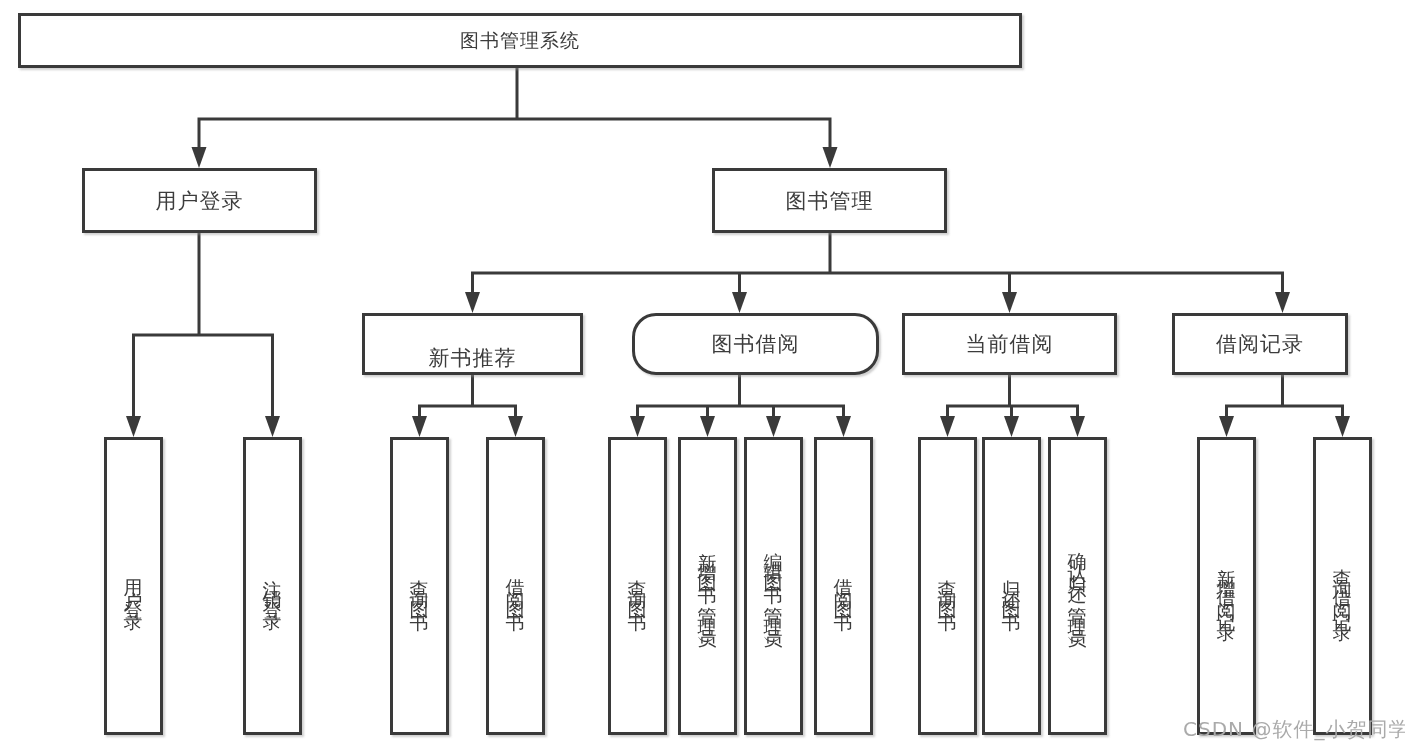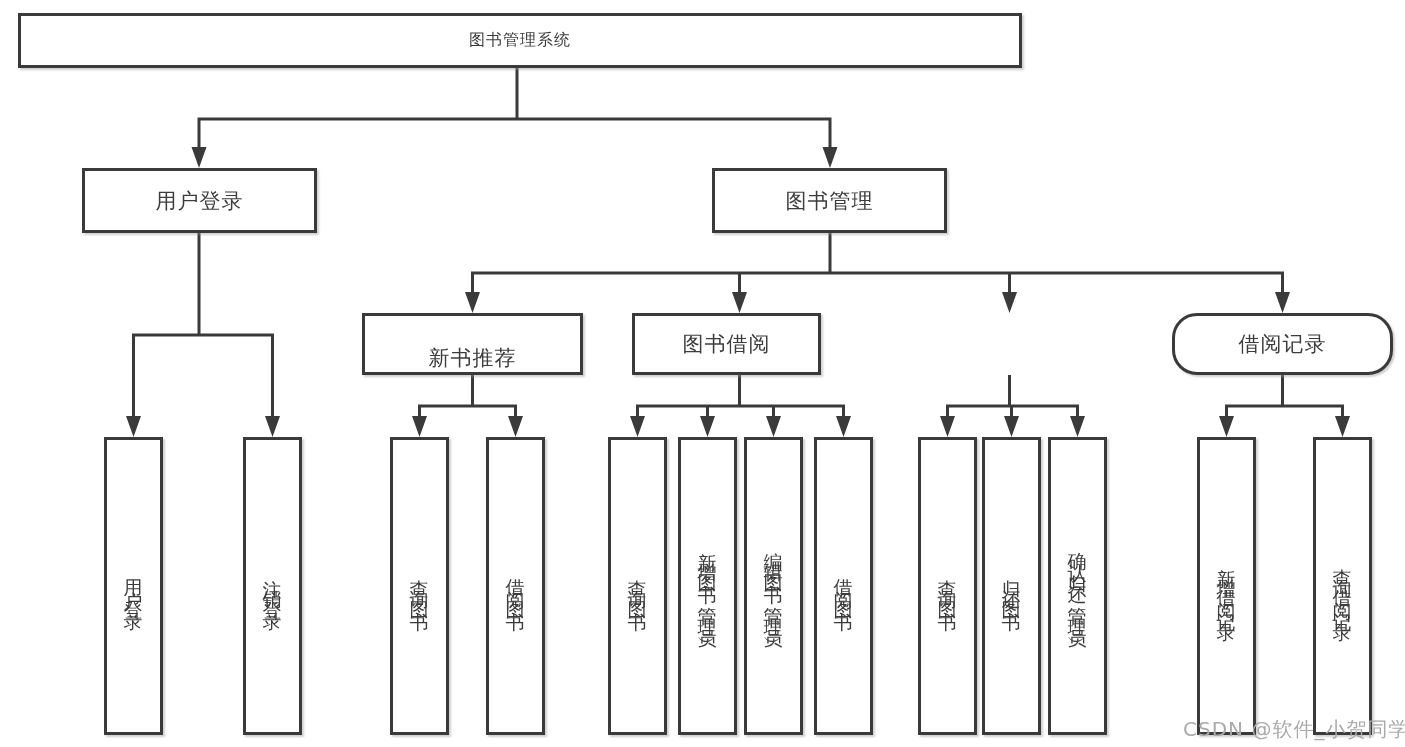--- a/index.html
+++ b/index.html
@@ -14,21 +14,21 @@
   .box{
     position:absolute;
     box-sizing:border-box;
     background:#ffffff;
     border:3px solid #3a3a3a;
     box-shadow:2px 2px 2px rgba(150,150,150,0.45);
     display:flex;align-items:center;justify-content:center;
     color:#3c3c3c;
   }
   .hbox{font-size:21px;letter-spacing:1px;}
-  .root{font-size:16px;}
+  .root{font-size:19px;}
   .leaf{width:59px;height:298px;top:437px;}
   .leaf-label{
     writing-mode:vertical-rl;
     text-orientation:mixed;
     font-size:19px;
     line-height:1;
     letter-spacing:11px;
     color:#3c3c3c;
     white-space:nowrap;
   }
@@ -93,24 +93,27 @@
   <div class="box hbox" style="left:82px;top:168px;width:235px;height:65px;">
     <span>用户登录</span>
   </div>
   <div class="box hbox" style="left:712px;top:168px;width:235px;height:65px;text-align:right;">
     <span>图书管理</span>
   </div>
 
   <div class="box hbox" style="left:362px;top:313px;width:221px;height:62px;align-items:flex-end;">
     <span>新书推荐</span>
   </div>
-  <div class="box hbox" style="left:632px;top:313px;width:189px;height:62px;">
+  <div class="box hbox" style="left:632px;top:313px;width:247px;height:62px;border-radius:24px;">
     <span>图书借阅</span>
   </div>
-  <div class="box hbox" style="left:1172px;top:313px;width:221px;height:62px;border-radius:25px;">
+  <div class="box hbox" style="left:902px;top:313px;width:215px;height:62px;">
+    <span>当前借阅</span>
+  </div>
+  <div class="box hbox" style="left:1172px;top:313px;width:176px;height:62px;">
     <span>借阅记录</span>
   </div>
 
   <div class="box leaf" style="left:104px;">
     <span class="leaf-label">用户登录</span>
   </div>
   <div class="box leaf" style="left:243px;">
     <span class="leaf-label">注销登录</span>
   </div>
 

